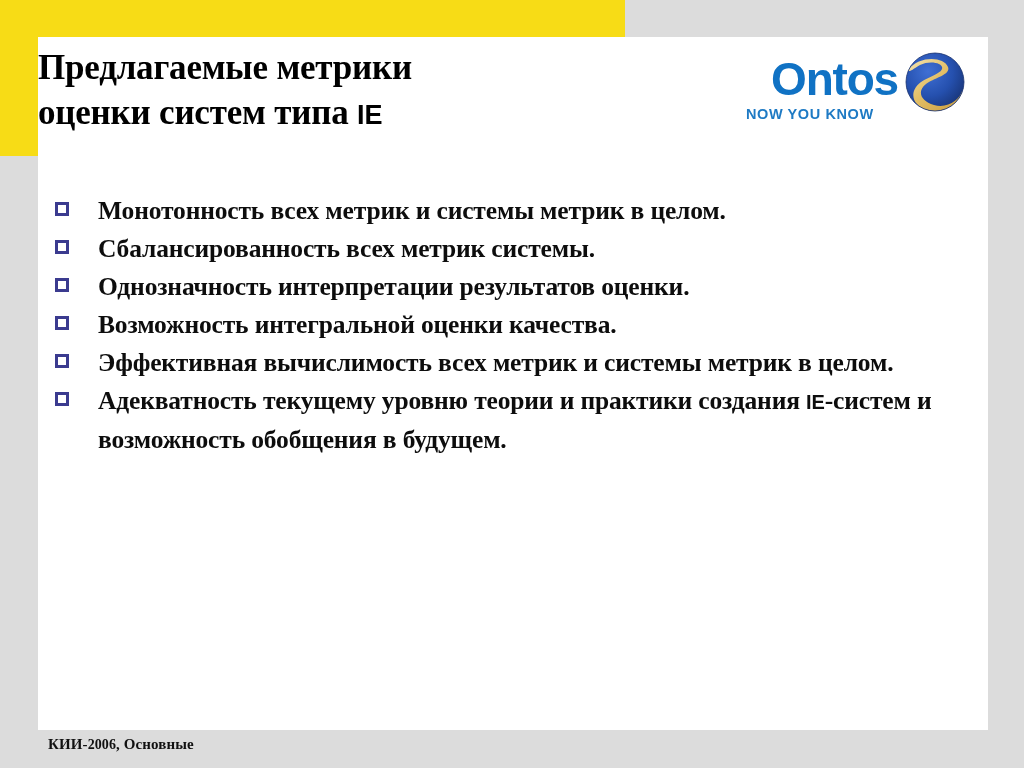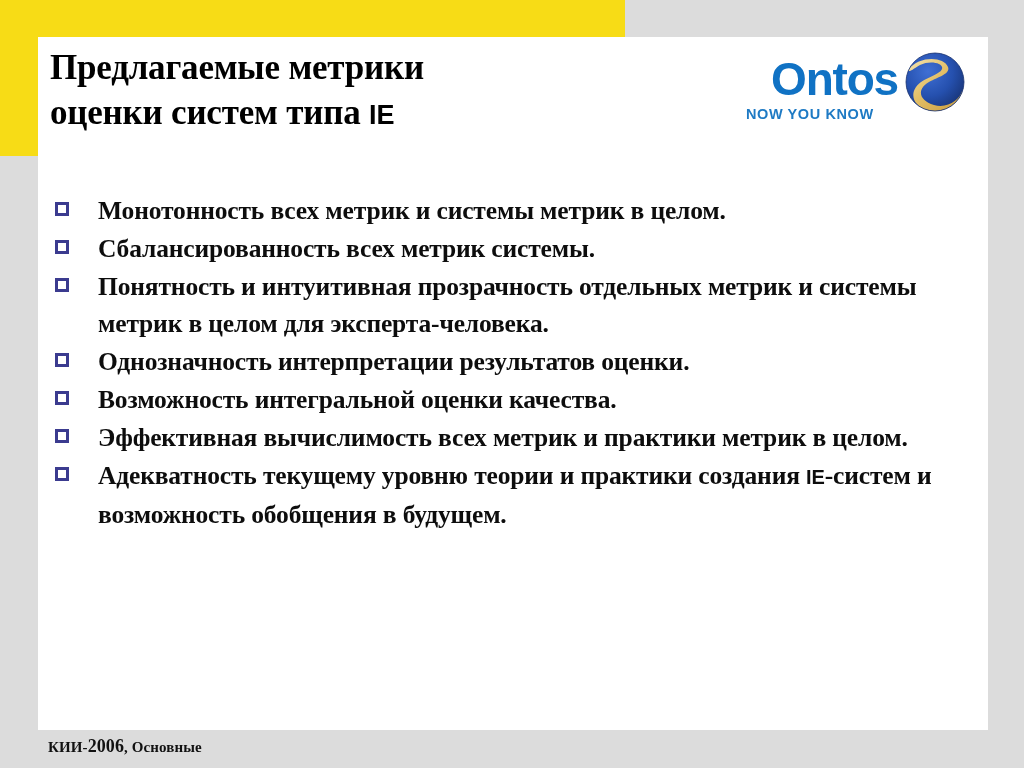--- a/index.html
+++ b/index.html
@@ -70,21 +70,21 @@
   
   .header {
     position: absolute;
     left: 0;
     top: 0;
     width: 950px;
     height: 118px;
   }
   .slide-title {
     position: absolute;
-    left: 12px;
+    left: 0;
     top: 8px;
     width: 650px;
     color: #000000;
     font-family: "Liberation Serif", "DejaVu Serif", serif;
     font-weight: bold;
     font-size: 35px;
     line-height: 45px;
     letter-spacing: -0.2px;
   }
   .slide-title .lat {
@@ -189,21 +189,21 @@
     position: absolute;
     left: 48px;
     top: 736px;
     font-family: "Liberation Serif", "DejaVu Serif", serif;
     font-weight: bold;
     font-size: 15px;
     color: #111111;
     letter-spacing: 0.1px;
   }
   .footer .num {
-    font-size: 18px;
+    font-size: 14px;
   }
 </style>
 </head>
 <body>
 
 <div class="slide">
 
   <div class="band-top-yellow"></div>
   <div class="band-top-gray"></div>
   <div class="band-left-yellow"></div>
@@ -259,36 +259,35 @@
           <span>Монотонность всех метрик и системы метрик в целом.</span>
         </li>
 
         <li class="bullet">
           <span class="marker"></span>
           <span>Сбалансированность всех метрик системы.</span>
         </li>
 
         <li class="bullet">
           <span class="marker"></span>
-          <span>Понятность и интуитивная прозрачность отдельных метрик и системы метрик в целом для эксперта-человека.</span>
         </li>
 
         <li class="bullet">
           <span class="marker"></span>
           <span>Однозначность интерпретации результатов оценки.</span>
         </li>
 
         <li class="bullet">
           <span class="marker"></span>
           <span>Возможность интегральной оценки качества.</span>
         </li>
 
         <li class="bullet">
           <span class="marker"></span>
-          <span>Эффективная вычислимость всех метрик и практики метрик в целом.</span>
+          <span>Эффективная вычислимость всех метрик и системы метрик в целом.</span>
         </li>
 
         <li class="bullet">
           <span class="marker"></span>
           <span>Адекватность текущему уровню теории и практики создания </span><span class="lat">IE</span><span>-систем и возможность обобщения в будущем.</span>
         </li>
 
       </ul>
 
     </div>

